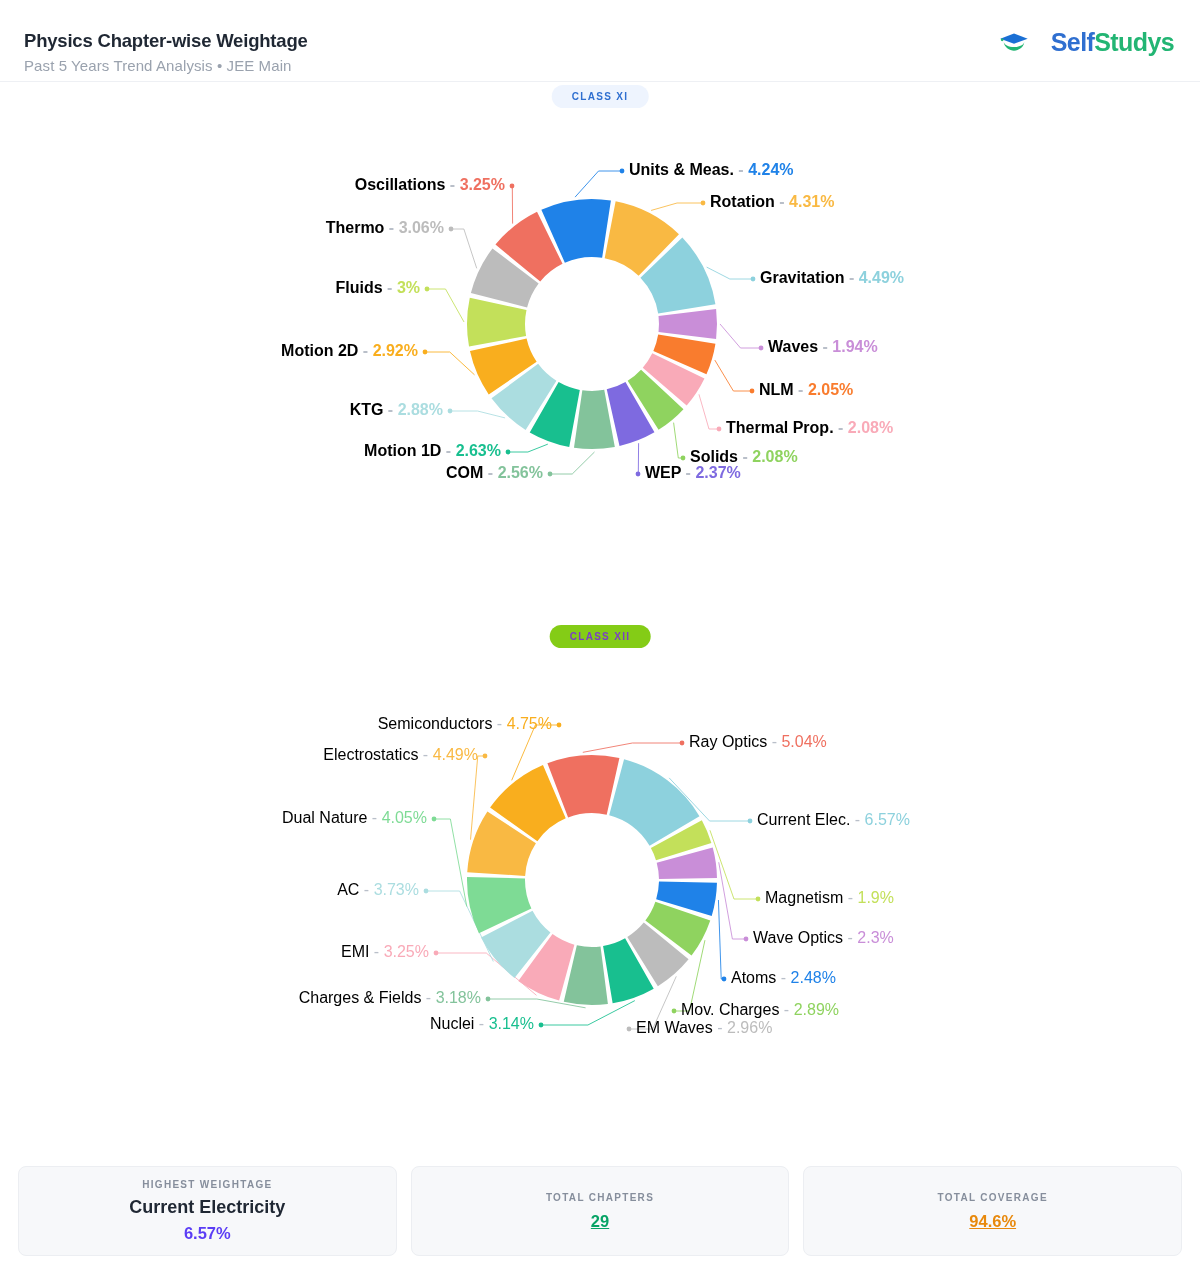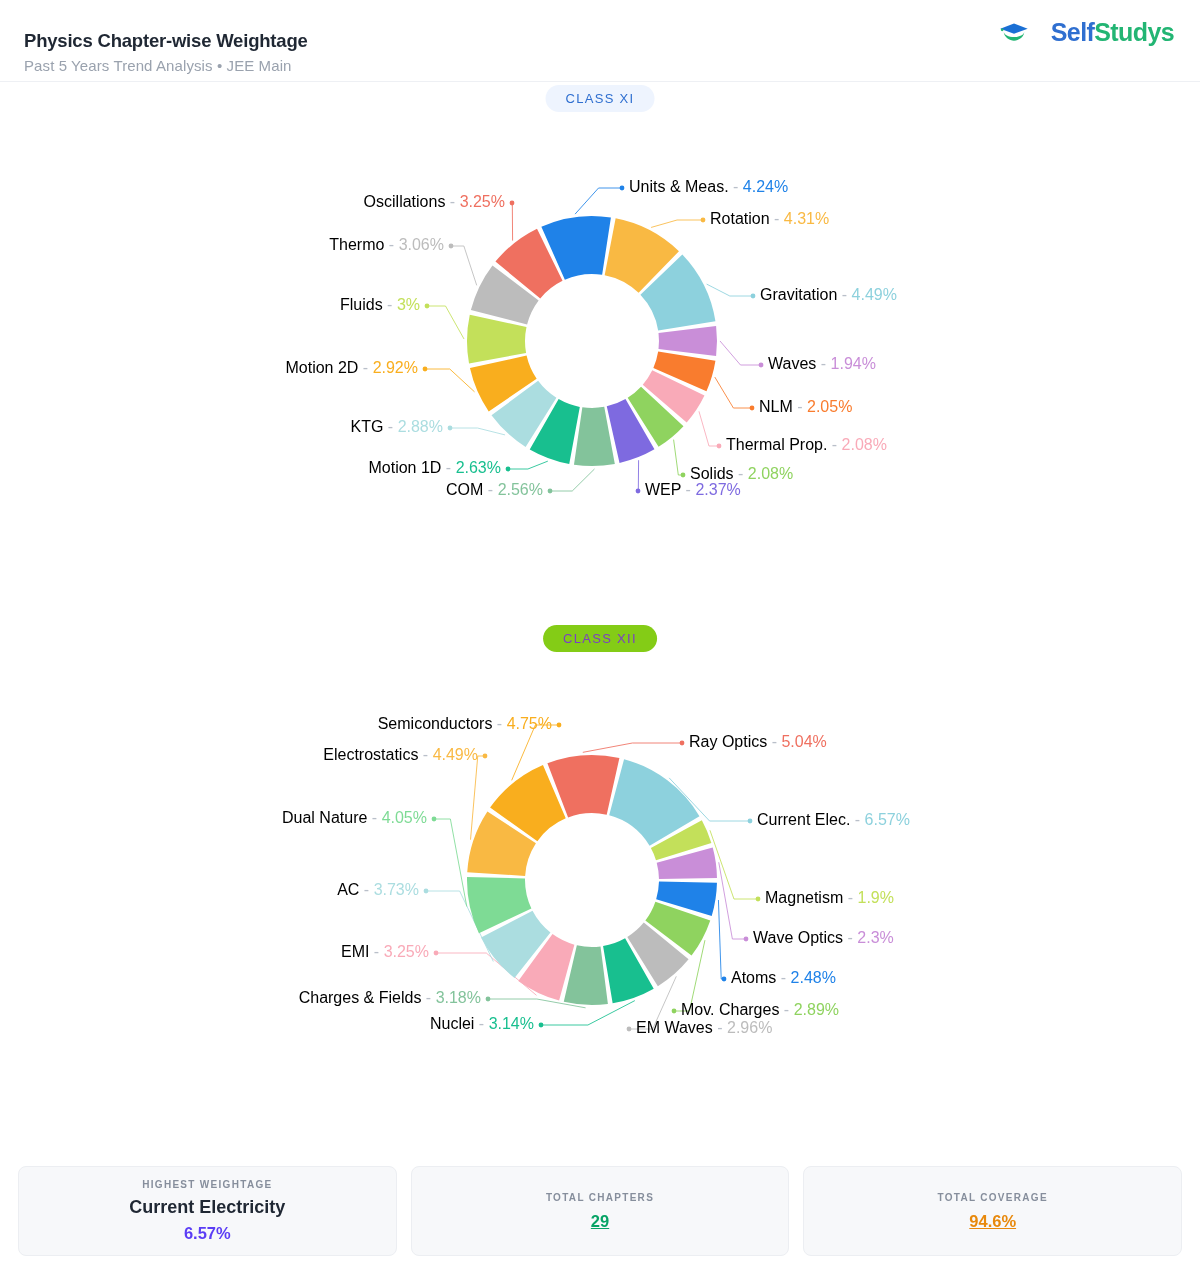--- a/index.html
+++ b/index.html
@@ -17,38 +17,38 @@
     background: #ffffff;
     border-bottom: 1px solid #eef0f4;
   }
   .title-block { position: absolute; left: 24px; top: 30px; }
   .title {
     font-size: 18.5px; font-weight: bold; color: #1f2733; letter-spacing: -0.2px;
   }
   .subtitle {
     margin-top: 5px; font-size: 15px; color: #9aa2ae; letter-spacing: 0.1px;
   }
-  .logo { position: absolute; right: 26px; top: 18px; display: flex; align-items: center; gap: 22px; }
+  .logo { position: absolute; right: 26px; top: 28px; display: flex; align-items: center; gap: 22px; }
   .logo-cap { width: 30px; height: 24px; display:block; }
   .logo-text { font-size: 25px; font-weight: bold; letter-spacing: -0.6px; }
   .logo-self { color: #2f6fd0; }
   .logo-studys { color: #22b573; }
 
   
   .badge {
     position: absolute; left: 50%; transform: translateX(-50%);
     padding: 6px 20px; border-radius: 20px;
-    font-size: 13px; font-weight: normal; letter-spacing: 1.3px;
+    font-size: 10px; font-weight: bold; letter-spacing: 1.3px;
   }
   .badge-xi { top: 85px; background: #eef4fe; color: #2f6fd0; }
   .badge-xii { top: 625px; background: #84cc16; color: #7b3fc4; }
 
   
   .chart-section { position: absolute; left: 0; width: 1200px; height: 470px; }
-  #section-xi  { top: 131px; }
+  #section-xi  { top: 114px; font-weight: bold; }
   #section-xii { top: 670px; }
 
   .donut-wrap { position: absolute; left: 0; top: 0; width: 1200px; height: 470px; }
   svg.donut { position: absolute; left: 0; top: 0; width: 1200px; height: 470px; }
   .leader { fill: none; stroke-width: 1; }
 
   
   .stats {
     position: absolute; left: 0; top: 1158px; width: 1200px; height: 115px;
     display: flex; gap: 14px; padding: 8px 18px 0 18px;

